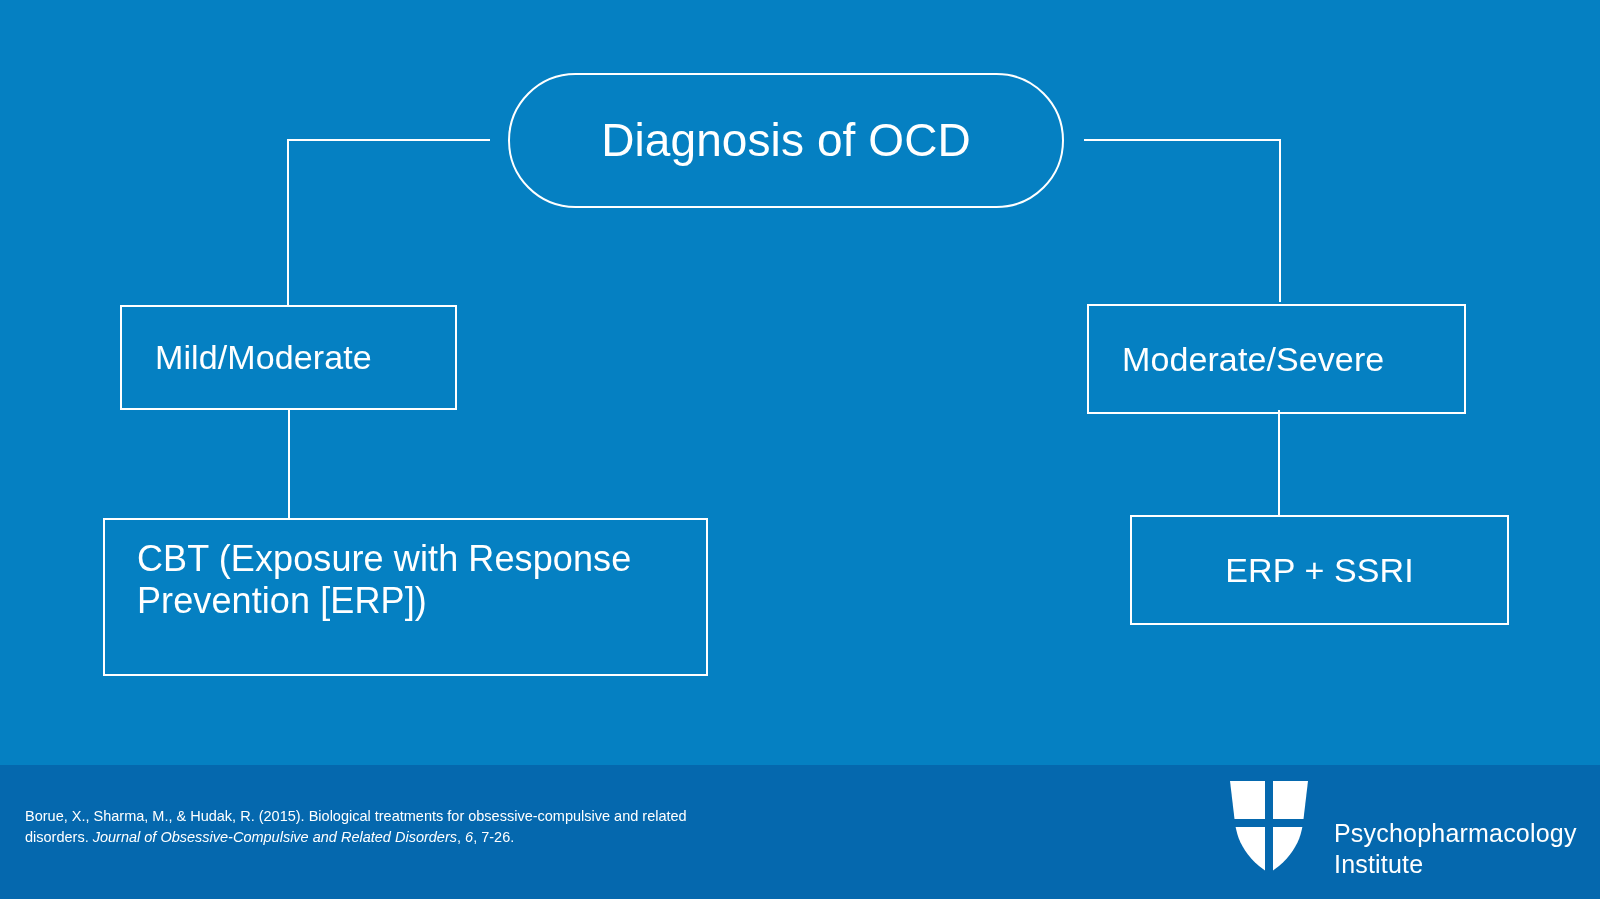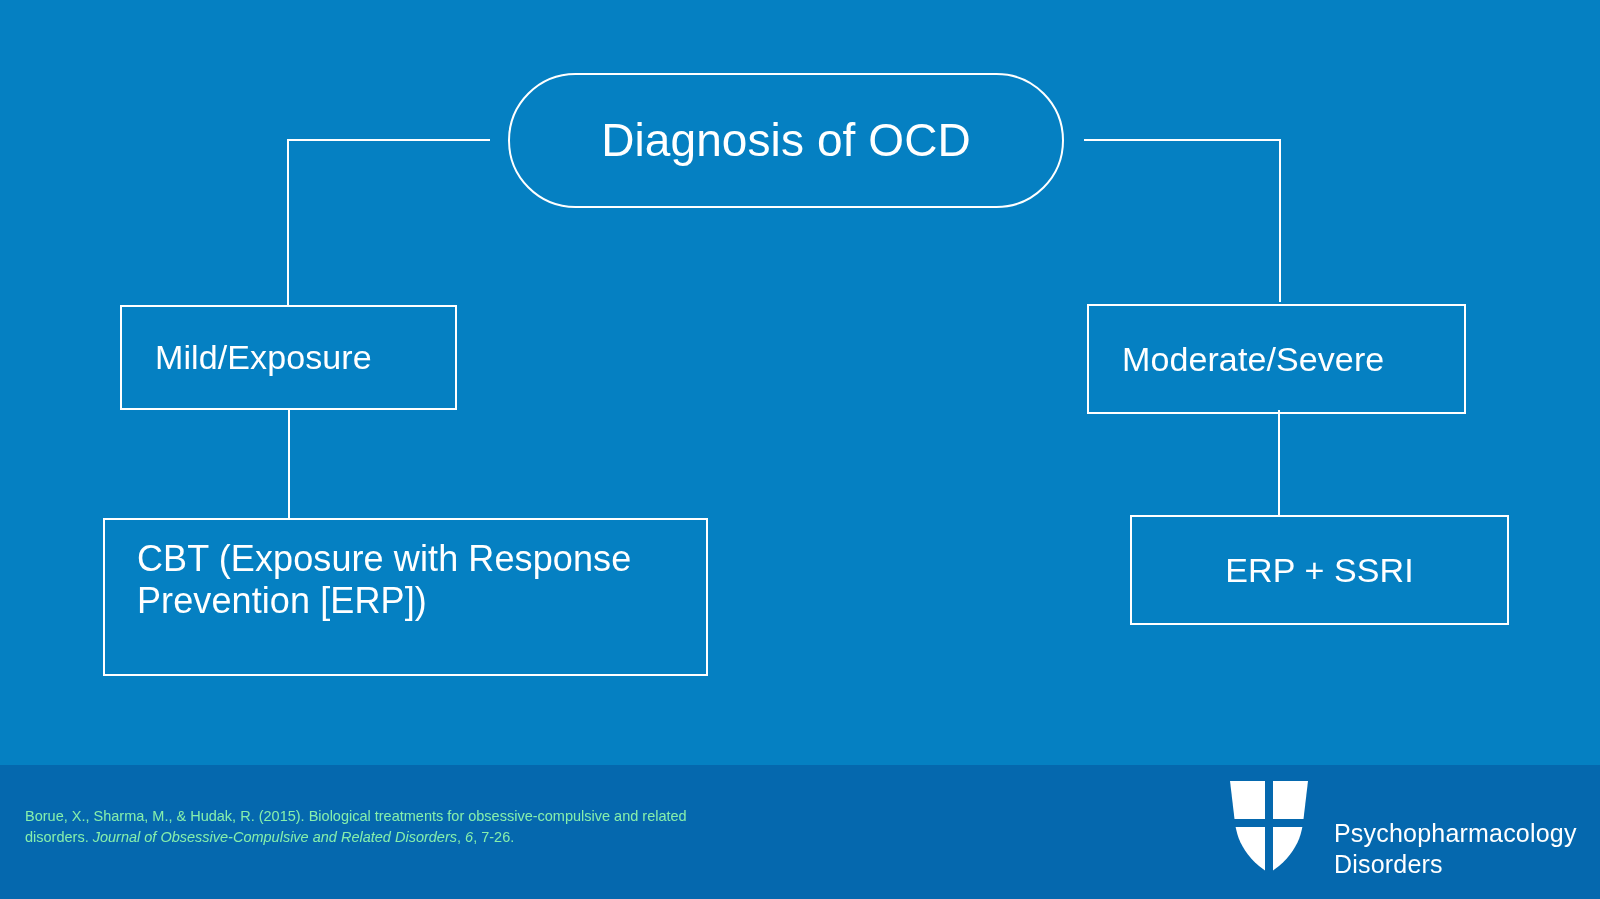--- a/index.html
+++ b/index.html
@@ -131,21 +131,21 @@
     width: 1600px;
     height: 134px;
     background: #0568ae;
   }
 
   .citation {
     position: absolute;
     left: 25px;
     top: 41px;
     width: 700px;
-    color: #86efac;
+    color: #ffffff;
     font-size: 14.5px;
     line-height: 1.42;
     font-family: "Liberation Sans", sans-serif;
   }
   .citation .italic { font-style: italic; }
 
   
   .logo-group {
     position: absolute;
     left: 1226px;
@@ -177,21 +177,21 @@
 
     <div class="conn conn-h conn-left-h"></div>
     <div class="conn conn-v conn-left-v"></div>
     <div class="conn conn-h conn-right-h"></div>
     <div class="conn conn-v conn-right-v"></div>
     <div class="conn conn-v conn-mild-drop"></div>
     <div class="conn conn-v conn-modsev-drop"></div>
 
     <div class="node node-root">Diagnosis of OCD</div>
 
-    <div class="node node-mild">Mild/Exposure</div>
+    <div class="node node-mild">Mild/Moderate</div>
 
     <div class="node node-cbt">CBT (Exposure with Response Prevention [ERP])</div>
 
     <div class="node node-modsev">Moderate/Severe</div>
 
     <div class="node node-erp">ERP + SSRI</div>
   </div>
 
   <div class="footer-band">
 
@@ -203,17 +203,17 @@
 
           <path d="M4 6 H39 V44 H8.5 Z" fill="#ffffff"></path>
 
           <path d="M47 6 H82 L77.5 44 H47 Z" fill="#ffffff"></path>
 
           <path d="M9.6 52 H39 V95.5 L33 91 C22 82 14.5 70 11.3 59 Z" fill="#ffffff"></path>
 
           <path d="M47 52 H76.4 L74.7 59 C71.5 70 64 82 53 91 L47 95.5 Z" fill="#ffffff"></path>
         </svg>
       </span>
-      <span class="logo-text"><span>Psychopharmacology</span><br><span>Disorders</span></span>
+      <span class="logo-text"><span>Psychopharmacology</span><br><span>Institute</span></span>
     </div>
   </div>
 
 </div>
 
 </body></html>

